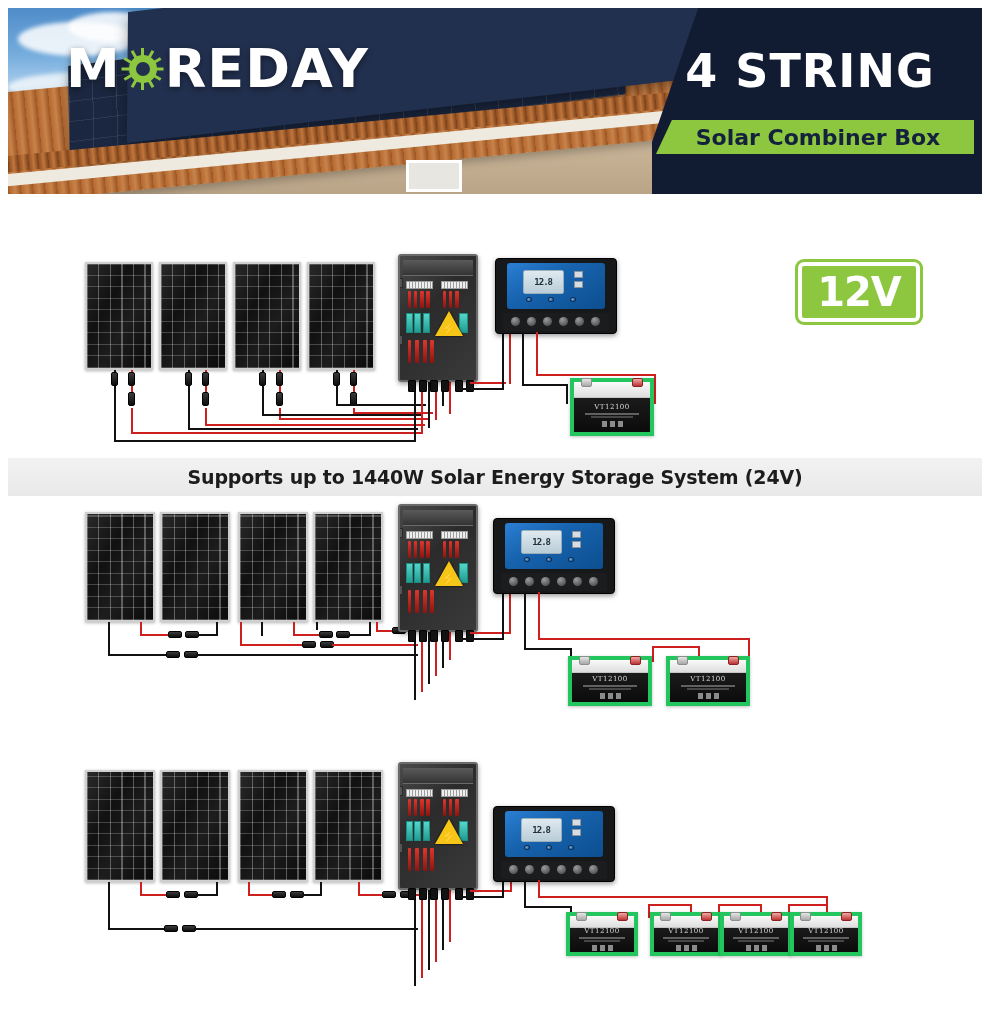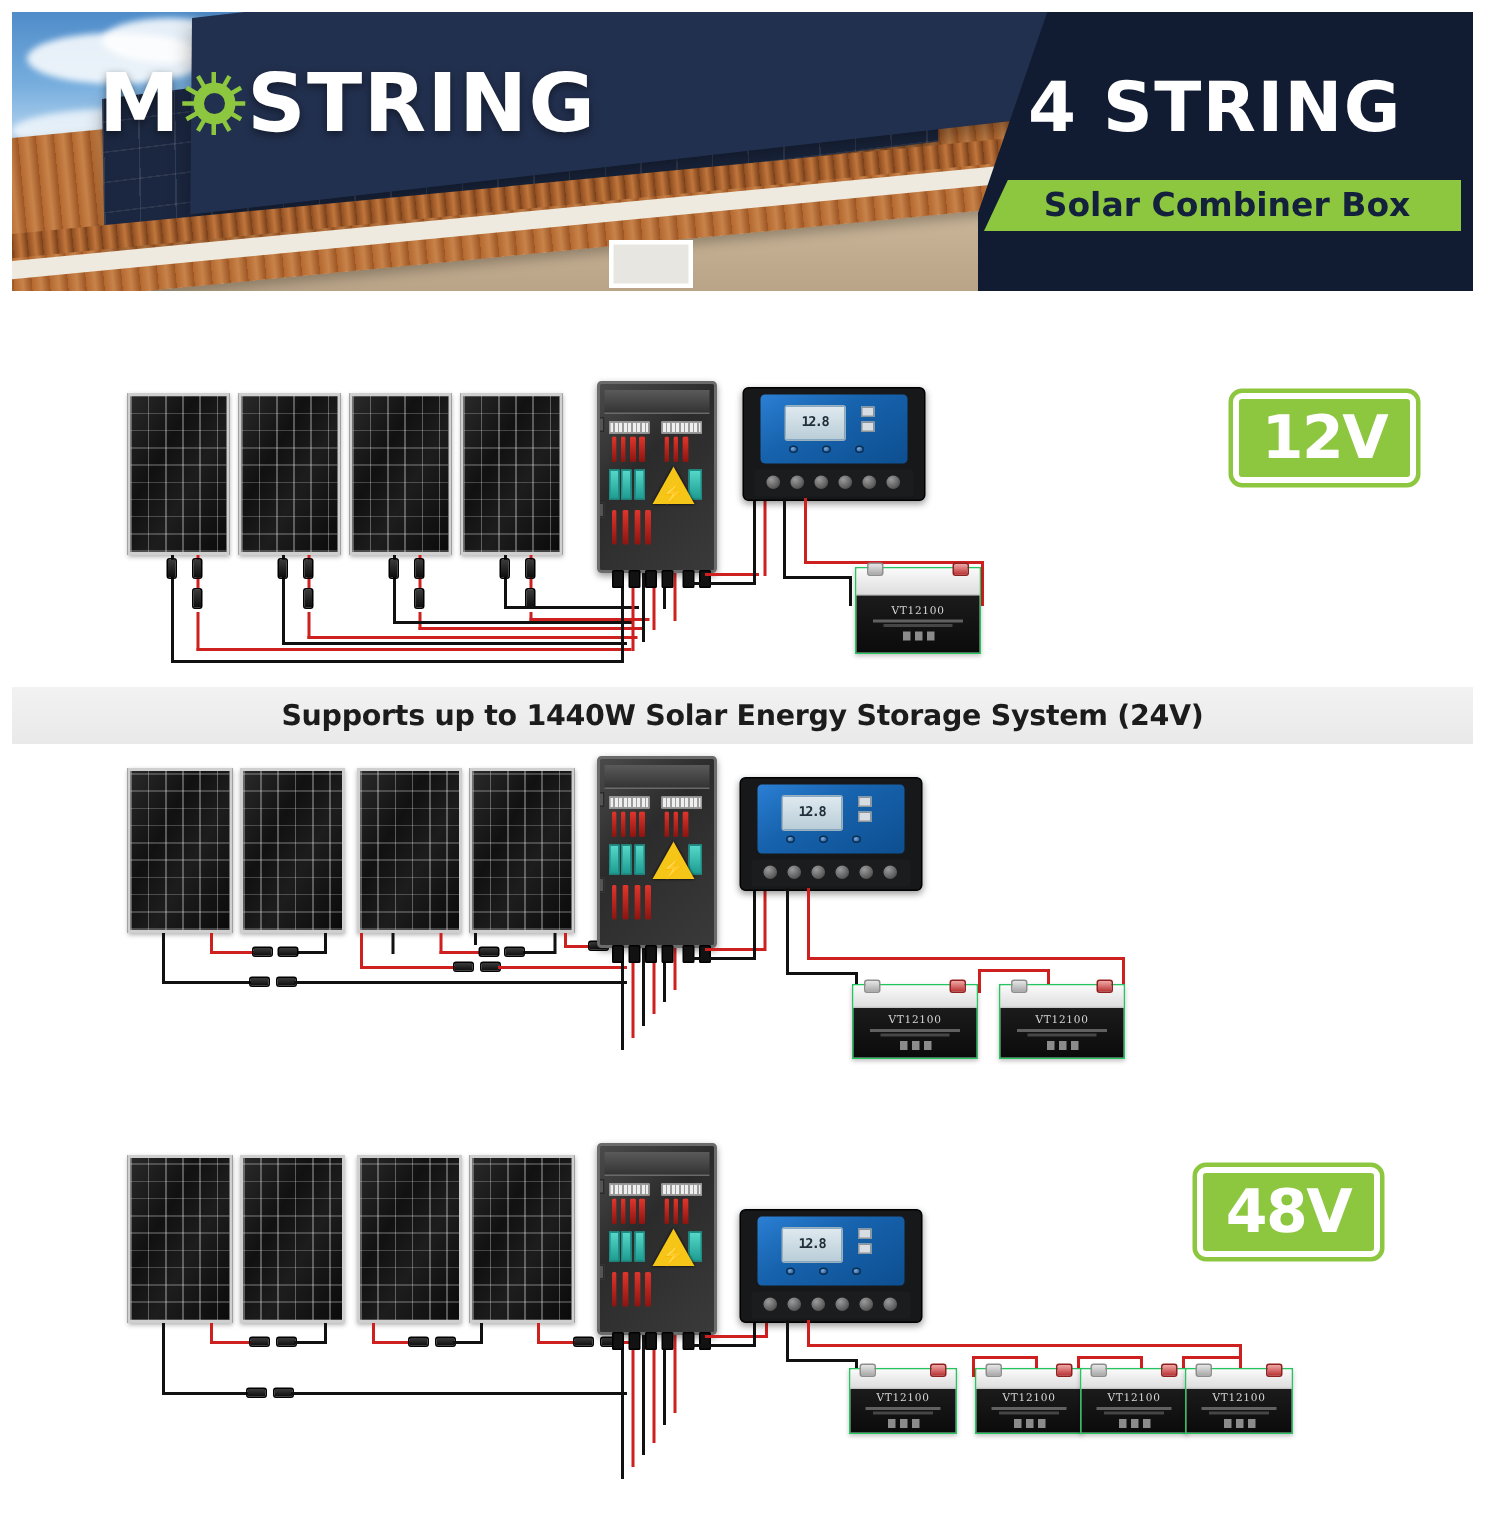--- a/index.html
+++ b/index.html
@@ -132,21 +132,21 @@
   .ctrl-lcd b{font-family:"DejaVu Sans Mono", monospace;font-size:9px;color:#20303a;letter-spacing:-1px;}
   .ctrl-usb{position:absolute;width:9%;height:16%;background:#d7dde2;border:1px solid #8b959c;box-sizing:border-box;}
   .ctrl-knob{position:absolute;width:6%;height:11%;border-radius:50%;
     background:radial-gradient(circle at 35% 30%,#7fb2e6,#15467e);border:1px solid #0a2f55;box-sizing:border-box;}
   .ctrl-term{position:absolute;bottom:3%;left:6%;width:88%;height:24%;background:#1b1c1e;
     border-radius:2px;display:flex;align-items:center;justify-content:space-around;padding:0 4%;box-sizing:border-box;}
   .ctrl-term i{width:9px;height:9px;border-radius:50%;
     background:radial-gradient(circle at 35% 30%,#9b9b9b,#3a3a3a);display:block;}
 
   
-  .batt{position:absolute;background:#f1f1f1;border:1px solid #22c55e;box-sizing:border-box;
+  .batt{position:absolute;background:#f1f1f1;border:4px solid #22c55e;box-sizing:border-box;
     box-shadow:0 1px 3px rgba(0,0,0,.25);}
   .batt-top{position:absolute;left:0;top:0;width:100%;height:32%;
     background:linear-gradient(180deg,#fafafa,#dedede);border-bottom:1px solid #c6c6c6;box-sizing:border-box;}
   .batt-body{position:absolute;left:0;bottom:0;width:100%;height:68%;
     background:linear-gradient(180deg,#1b1b1b,#0b0b0b);
     display:flex;flex-direction:column;align-items:center;justify-content:center;}
   .batt-label{font-family:"DejaVu Serif", serif;font-size:7px;color:#d8d8d8;letter-spacing:.5px;line-height:1;}
   .batt-sub{width:72%;height:2px;background:#8a8a8a;margin-top:2px;opacity:.65;}
   .batt-sub2{width:56%;height:2px;background:#7a7a7a;margin-top:1px;opacity:.5;}
   .batt-icons{display:flex;gap:3px;margin-top:3px;}
@@ -207,21 +207,21 @@
         <span class="ray" style="transform:rotate(90deg)"></span>
         <span class="ray" style="transform:rotate(120deg)"></span>
         <span class="ray" style="transform:rotate(150deg)"></span>
         <span class="ray" style="transform:rotate(180deg)"></span>
         <span class="ray" style="transform:rotate(210deg)"></span>
         <span class="ray" style="transform:rotate(240deg)"></span>
         <span class="ray" style="transform:rotate(270deg)"></span>
         <span class="ray" style="transform:rotate(300deg)"></span>
         <span class="ray" style="transform:rotate(330deg)"></span>
       </span>
-      <span class="logo-text">STRING</span>
+      <span class="logo-text">REDAY</span>
     </div>
 
     <div class="hero-right"></div>
     <div class="hero-title">4 STRING</div>
     <div class="hero-sub-wrap"></div>
     <div class="hero-sub">Solar Combiner Box</div>
   </div>
 
 
   <div class="diagram" style="top:244px;height:216px">
@@ -351,21 +351,21 @@
         <span class="batt-sub"></span>
           <span class="batt-sub2"></span>
         <span class="batt-icons">
             <i></i>
             <i></i>
             <i></i>
           </span>
       </div>
     </div>
 
-    <div class="badge" style="left:822px;top:18px">
+    <div class="badge" style="left:798px;top:18px">
       <span>12V</span>
     </div>
   </div>
 
   <div class="sec-head" style="top:458px">
     <span>Supports up to 1440W Solar Energy Storage System (24V)</span>
   </div>
 
   <div class="diagram" style="top:496px;height:216px">
     <div class="panel" style="left:85px;top:16px;width:70px;height:110px"></div>
@@ -682,18 +682,15 @@
         <span class="batt-sub"></span>
           <span class="batt-sub2"></span>
         <span class="batt-icons">
             <i></i>
             <i></i>
             <i></i>
           </span>
       </div>
     </div>
 
-    <div class="badge" style="left:798px;top:22px">
-      <span>48V</span>
-    </div>
   </div>
 
 </div>
 
 </body></html>

